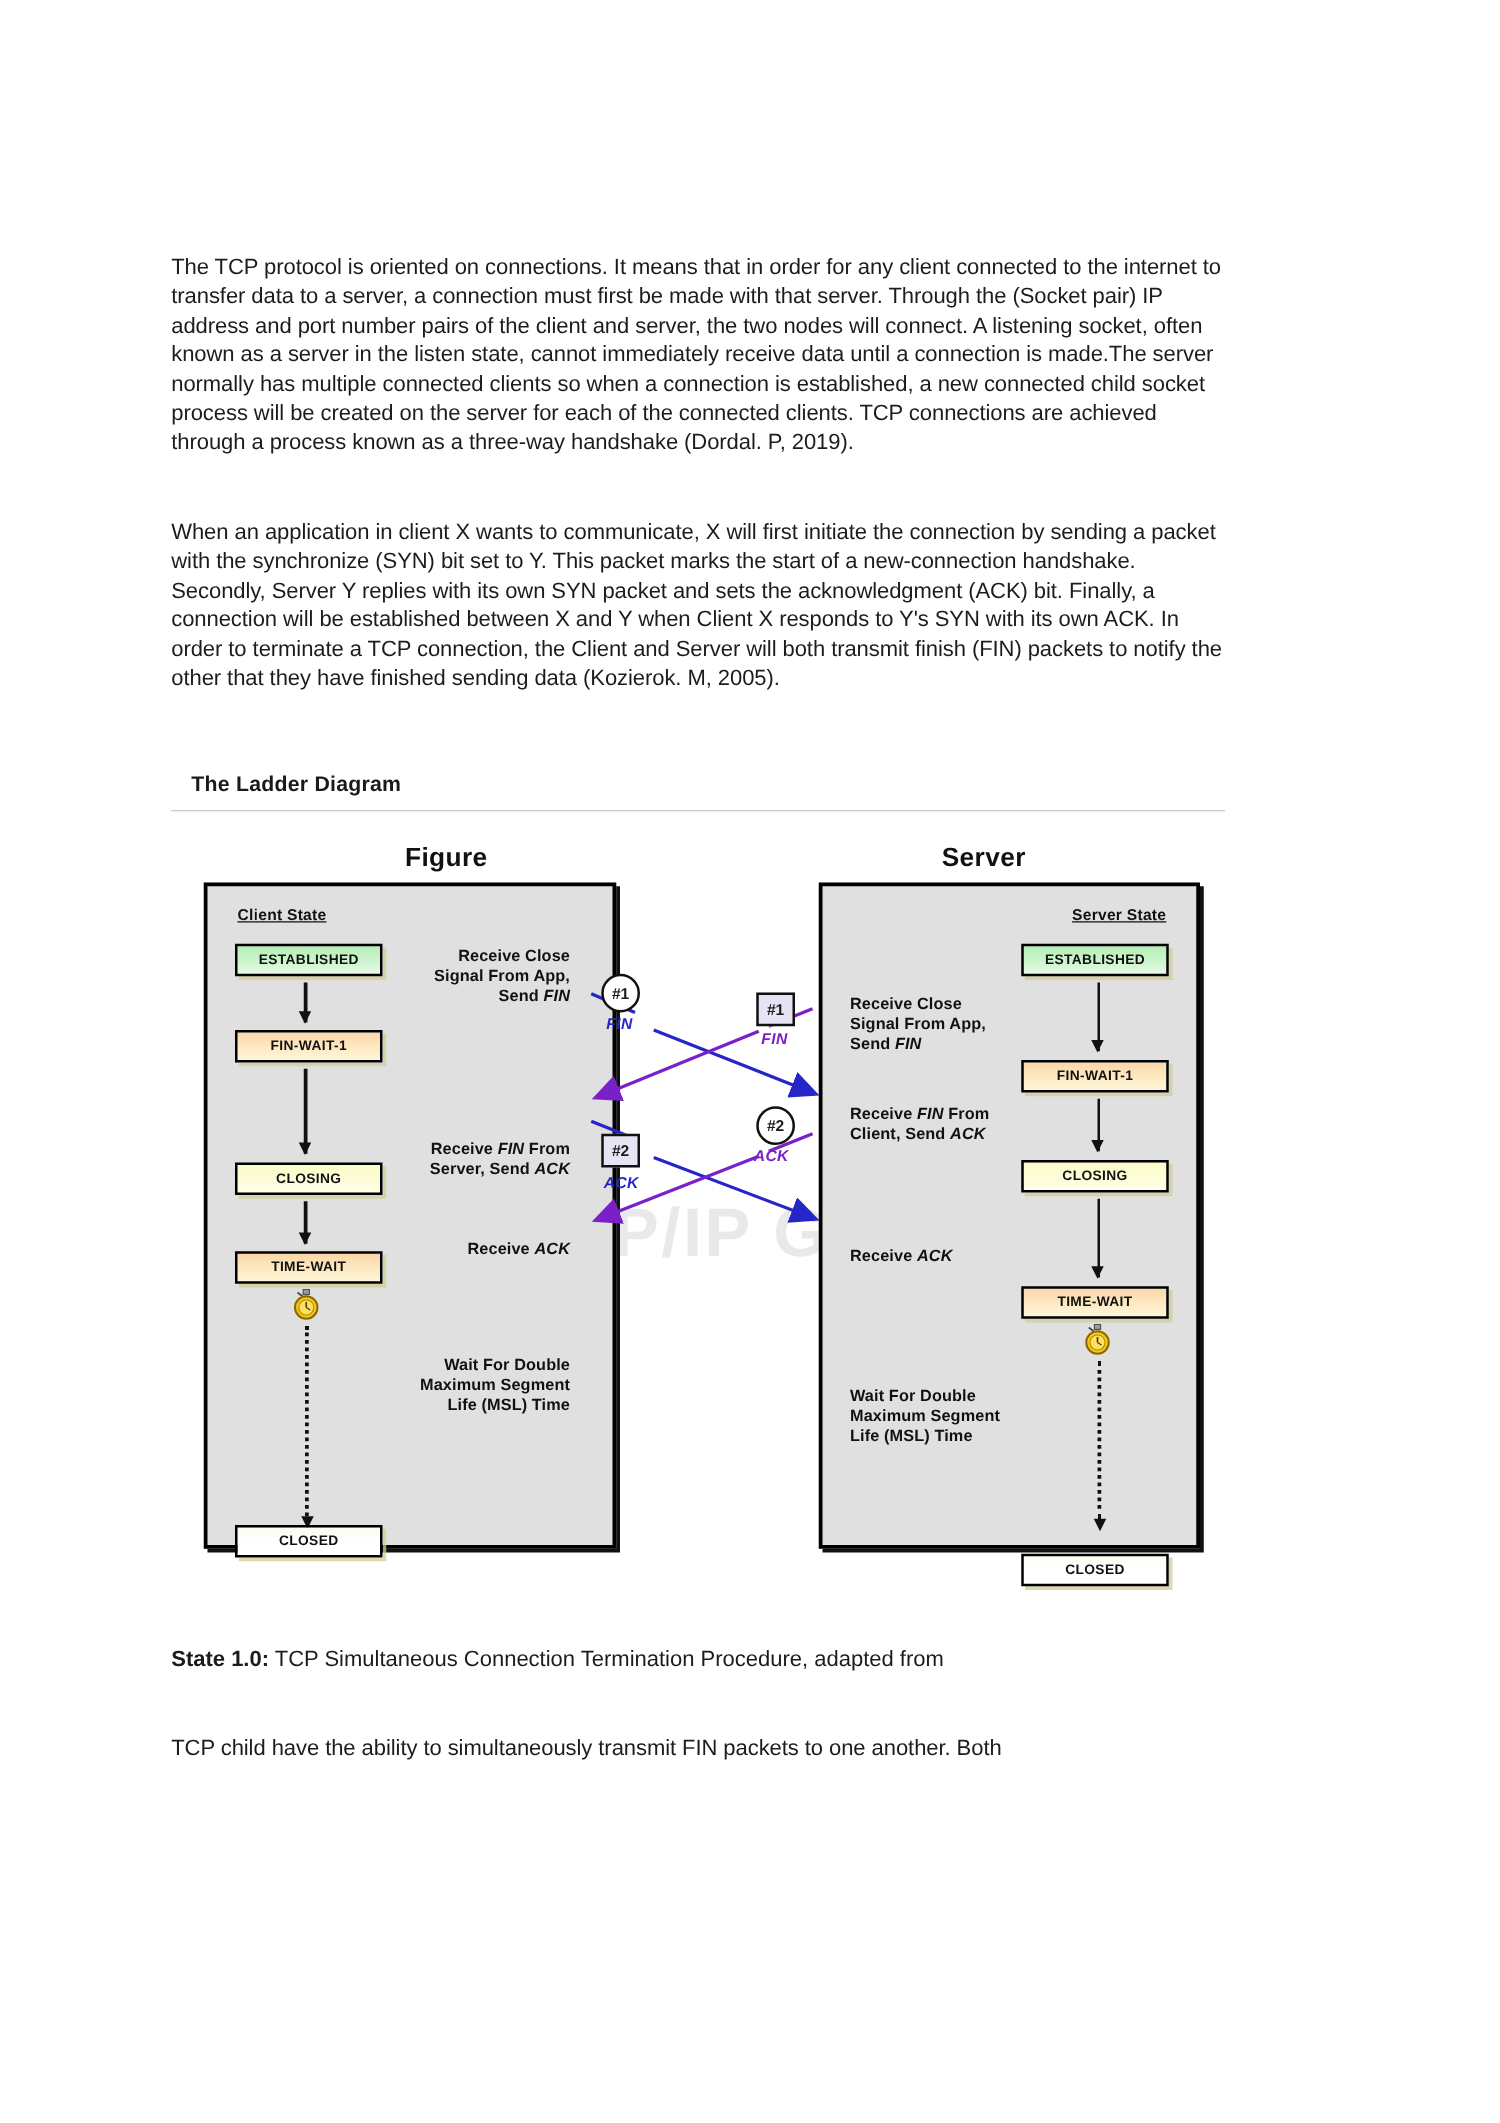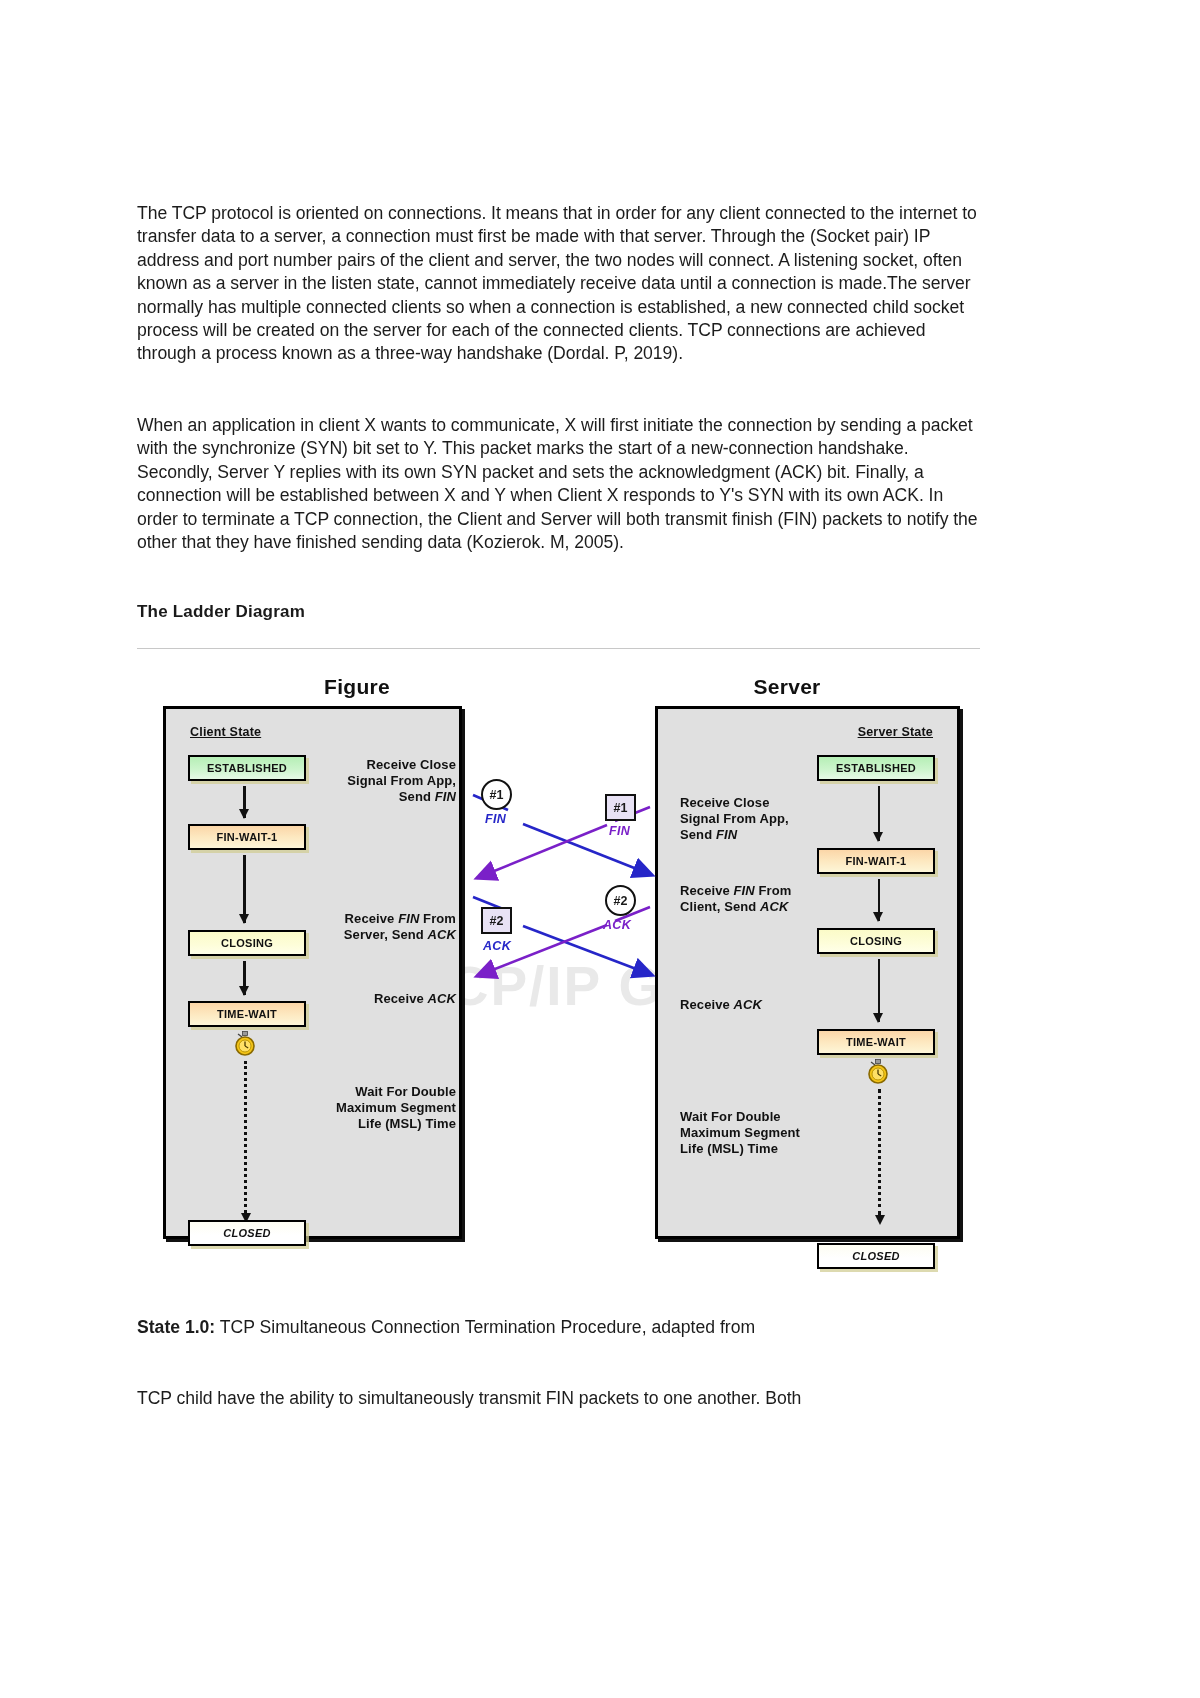--- a/index.html
+++ b/index.html
@@ -20,21 +20,21 @@
     margin:0 0 22px 0;
     color:#1c1c1c;
     letter-spacing:-0.05px;
     text-align:left;
   }
   #para1 { position:absolute; top:202px; left:137px; width:843px; }
   #para2 { position:absolute; top:414px; left:137px; width:843px; }
 
   h2.section-heading {
     position:absolute; top:602px; left:137px;
-    font-size:17px; font-weight:bold; margin:0;
+    font-size:17px; font-weight:bold; margin:16px;
     letter-spacing:0.2px;
   }
 
   .hrule {
     position:absolute; top:648px; left:137px;
     width:843px; height:1px; background:#c8c8c8;
   }
 
   
   .figure-wrap {
@@ -51,21 +51,21 @@
   }
   #client-title { left:100px; top:11px; width:240px; text-align:center; }
   #server-title { left:530px; top:11px; width:240px; text-align:center; }
 
   .panel {
     position:absolute;
     background:#e0e0e0;
     border:3px solid #000;
     box-shadow:3px 3px 0 #111;
   }
-  #client-panel { left:26px; top:42px; width:299px; height:533px; }
+  #client-panel { left:26px; top:42px; width:330px; height:533px; }
   #server-panel { left:518px; top:42px; width:305px; height:533px; }
 
   .state-col-label {
     position:absolute;
     font-size:12.5px; font-weight:bold; color:#111;
     text-decoration:underline; letter-spacing:0.2px;
   }
 
   .state-box {
     position:absolute;
@@ -74,21 +74,21 @@
     font-size:11px; font-weight:bold;
     color:#111;
     display:flex; align-items:center; justify-content:center;
     letter-spacing:0.3px;
     box-shadow:3px 3px 0 rgba(210,205,150,0.75);
     white-space:nowrap;
   }
   .sb-green  { background:linear-gradient(180deg,#b6efb6 0%,#ccf5cc 55%,#e6fae6 100%); }
   .sb-orange { background:linear-gradient(180deg,#fbd6a8 0%,#fde8c0 50%,#fdf6d8 100%); }
   .sb-yellow { background:linear-gradient(180deg,#fbfbc8 0%,#fdfdd8 55%,#ffffe8 100%); }
-  .sb-white  { background:linear-gradient(180deg,#fdfdf2 0%,#ffffff 60%,#ffffff 100%);font-style:italic; }
+  .sb-white  { background:linear-gradient(180deg,#fdfdf2 0%,#ffffff 60%,#ffffff 100%); }
 
   .vline { position:absolute; width:2.5px; background:#111; }
   .vline::after {
     content:""; position:absolute; left:-4.2px; bottom:-1px;
     border-left:5.5px solid transparent;
     border-right:5.5px solid transparent;
     border-top:10px solid #111;
   }
   .dotline {
     position:absolute; width:0; border-left:3px dotted #111;

